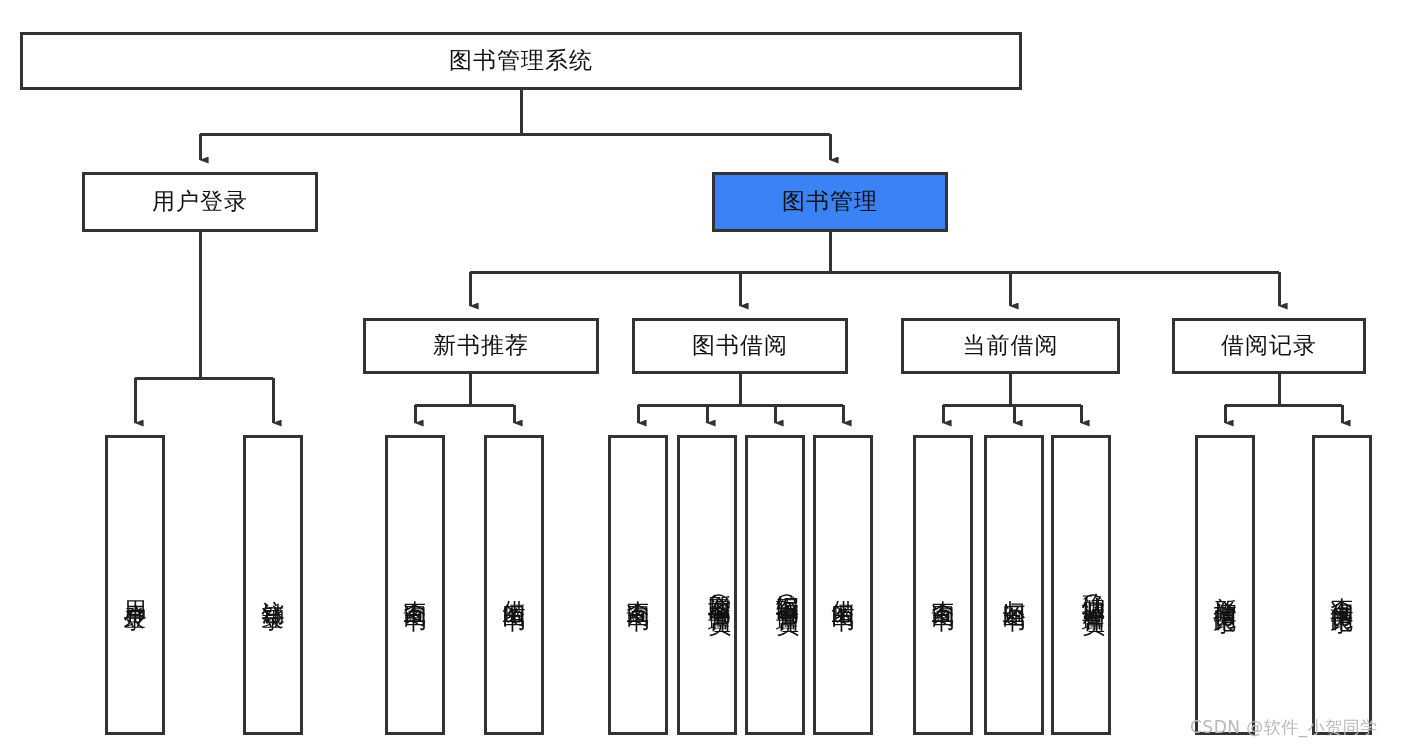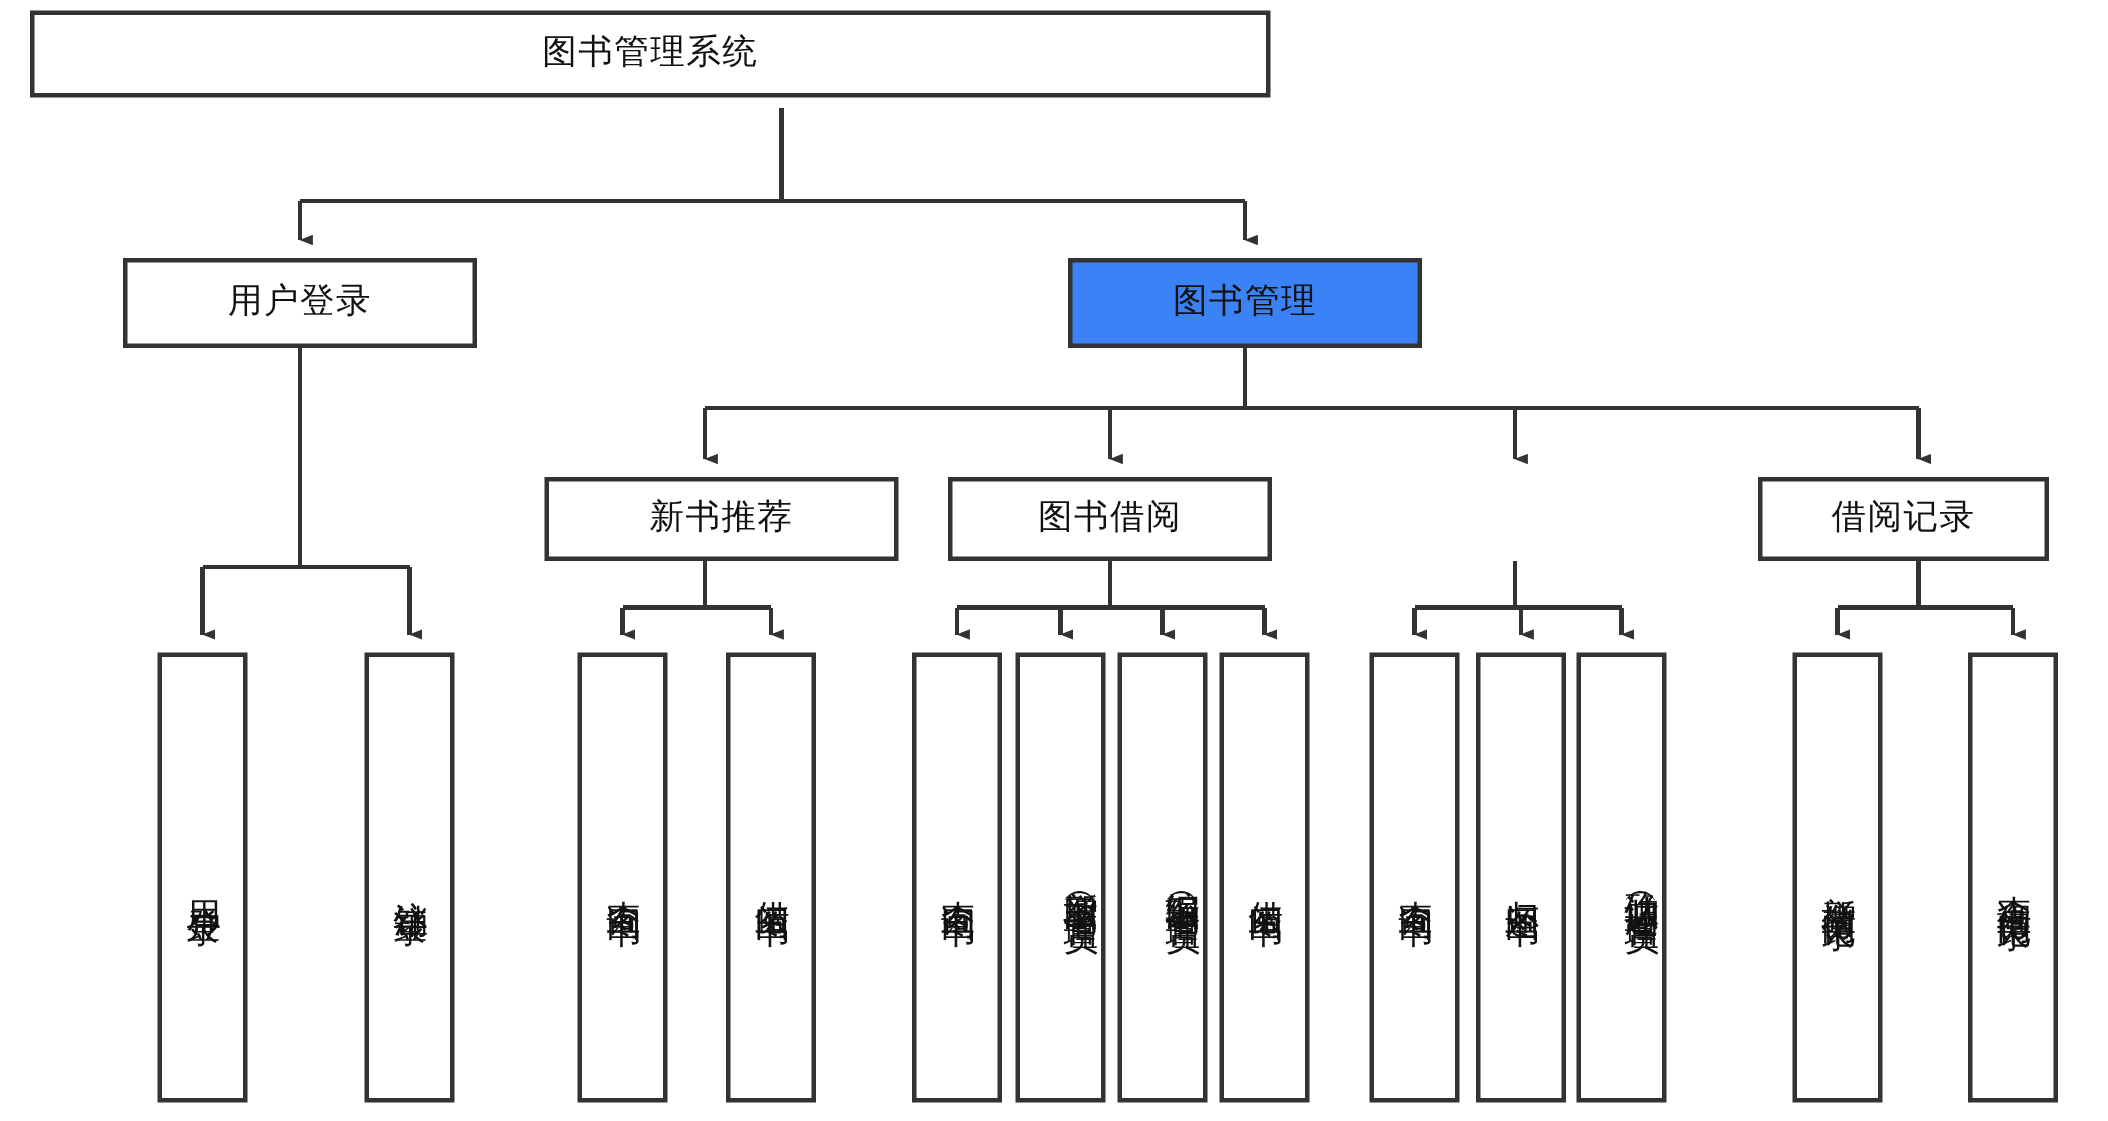--- a/index.html
+++ b/index.html
@@ -113,37 +113,39 @@
       <line x1="1014" y1="405" x2="1014" y2="423" marker-end="url(#arrowhead)"></line>
       <line x1="1081" y1="405" x2="1081" y2="423" marker-end="url(#arrowhead)"></line>
 
       <line x1="1279" y1="374" x2="1279" y2="405"></line>
       <line x1="1225" y1="405" x2="1342" y2="405"></line>
       <line x1="1225" y1="405" x2="1225" y2="423" marker-end="url(#arrowhead)"></line>
       <line x1="1342" y1="405" x2="1342" y2="423" marker-end="url(#arrowhead)"></line>
     </g>
   </svg>
 
-  <div class="node node-h" style="left: 20px; top: 7px; width: 827px; height: 58px; border-color: rgb(51, 51, 51); background: rgb(255, 255, 255); color: rgb(17, 17, 17);">图书管理系统</div>
+  <div class="node node-h" style="left: 20px; top: 32px; width: 1002px; height: 58px; border-color: rgb(51, 51, 51); background: rgb(255, 255, 255); color: rgb(17, 17, 17);">图书管理系统</div>
 
   <div class="node node-h" style="left: 82px; top: 172px; width: 236px; height: 60px; border-color: rgb(51, 51, 51); background: rgb(255, 255, 255); color: rgb(17, 17, 17);">用户登录</div>
   <div class="node node-h" style="left: 712px; top: 172px; width: 236px; height: 60px; border-color: rgb(51, 51, 51); background: #3b82f6; color: rgb(17, 17, 17);">图书管理</div>
 
   <div class="node node-h" style="left: 363px; top: 318px; width: 236px; height: 56px; border-color: rgb(51, 51, 51); background: rgb(255, 255, 255); color: rgb(17, 17, 17);">新书推荐</div>
   <div class="node node-h" style="left: 632px; top: 318px; width: 216px; height: 56px; border-color: rgb(51, 51, 51); background: rgb(255, 255, 255); color: rgb(17, 17, 17);">图书借阅</div>
+  <div class="node node-h" style="left: 901px; top: 318px; width: 219px; height: 56px; border-color: rgb(51, 51, 51); background: rgb(255, 255, 255); color: rgb(17, 17, 17);">当前借阅</div>
   <div class="node node-h" style="left: 1172px; top: 318px; width: 194px; height: 56px; border-color: rgb(51, 51, 51); background: rgb(255, 255, 255); color: rgb(17, 17, 17);">借阅记录</div>
 
   <div class="node node-v center-v" style="left: 105px; top: 435px; width: 60px; height: 300px; border-color: rgb(51, 51, 51); background: rgb(255, 255, 255); color: rgb(17, 17, 17);">用户登录</div>
   <div class="node node-v center-v" style="left: 243px; top: 435px; width: 60px; height: 300px; border-color: rgb(51, 51, 51); background: rgb(255, 255, 255); color: rgb(17, 17, 17);">注销登录</div>
   <div class="node node-v center-v" style="left: 385px; top: 435px; width: 60px; height: 300px; border-color: rgb(51, 51, 51); background: rgb(255, 255, 255); color: rgb(17, 17, 17);">查询图书</div>
   <div class="node node-v center-v" style="left: 484px; top: 435px; width: 60px; height: 300px; border-color: rgb(51, 51, 51); background: rgb(255, 255, 255); color: rgb(17, 17, 17);">借阅图书</div>
   <div class="node node-v center-v" style="left: 608px; top: 435px; width: 60px; height: 300px; border-color: rgb(51, 51, 51); background: rgb(255, 255, 255); color: rgb(17, 17, 17);">查询图书</div>
   <div class="node node-v" style="left: 677px; top: 435px; width: 60px; height: 300px; border-color: rgb(51, 51, 51); background: rgb(255, 255, 255); color: rgb(17, 17, 17);">新增图书（管理员）</div>
   <div class="node node-v" style="left: 745px; top: 435px; width: 60px; height: 300px; border-color: rgb(51, 51, 51); background: rgb(255, 255, 255); color: rgb(17, 17, 17);">编辑图书（管理员）</div>
   <div class="node node-v center-v" style="left: 813px; top: 435px; width: 60px; height: 300px; border-color: rgb(51, 51, 51); background: rgb(255, 255, 255); color: rgb(17, 17, 17);">借阅图书</div>
   <div class="node node-v center-v" style="left: 913px; top: 435px; width: 60px; height: 300px; border-color: rgb(51, 51, 51); background: rgb(255, 255, 255); color: rgb(17, 17, 17);">查询图书</div>
   <div class="node node-v center-v" style="left: 984px; top: 435px; width: 60px; height: 300px; border-color: rgb(51, 51, 51); background: rgb(255, 255, 255); color: rgb(17, 17, 17);">归还图书</div>
   <div class="node node-v" style="left: 1051px; top: 435px; width: 60px; height: 300px; border-color: rgb(51, 51, 51); background: rgb(255, 255, 255); color: rgb(17, 17, 17);">确认归还（管理员）</div>
   <div class="node node-v center-v" style="left: 1195px; top: 435px; width: 60px; height: 300px; border-color: rgb(51, 51, 51); background: rgb(255, 255, 255); color: rgb(17, 17, 17);">新增借阅记录</div>
   <div class="node node-v center-v" style="left: 1312px; top: 435px; width: 60px; height: 300px; border-color: rgb(51, 51, 51); background: rgb(255, 255, 255); color: rgb(17, 17, 17);">查询借阅记录</div>
 
+  <div class="watermark" style="left: 1190px; top: 716px; color: rgb(185, 185, 185);">CSDN @软件_小贺同学</div>
 
 </div>
 
 </body></html>

